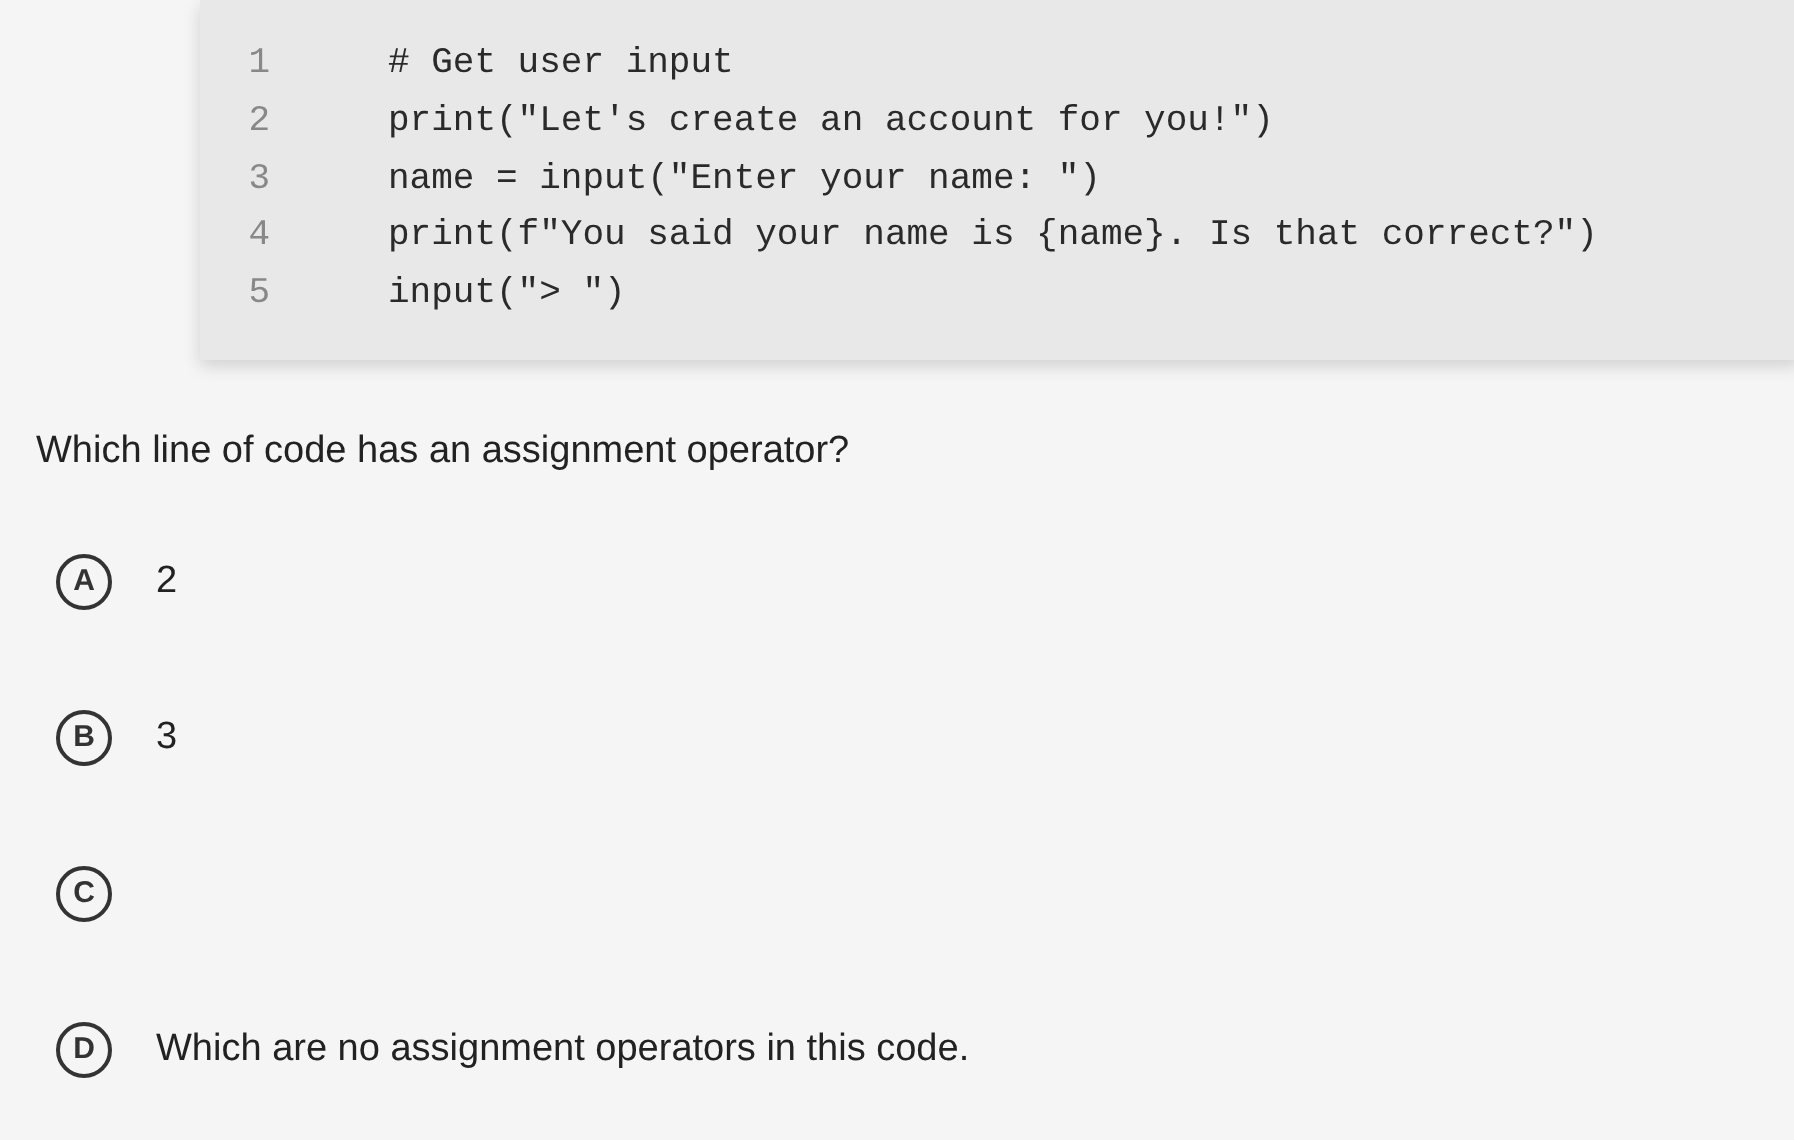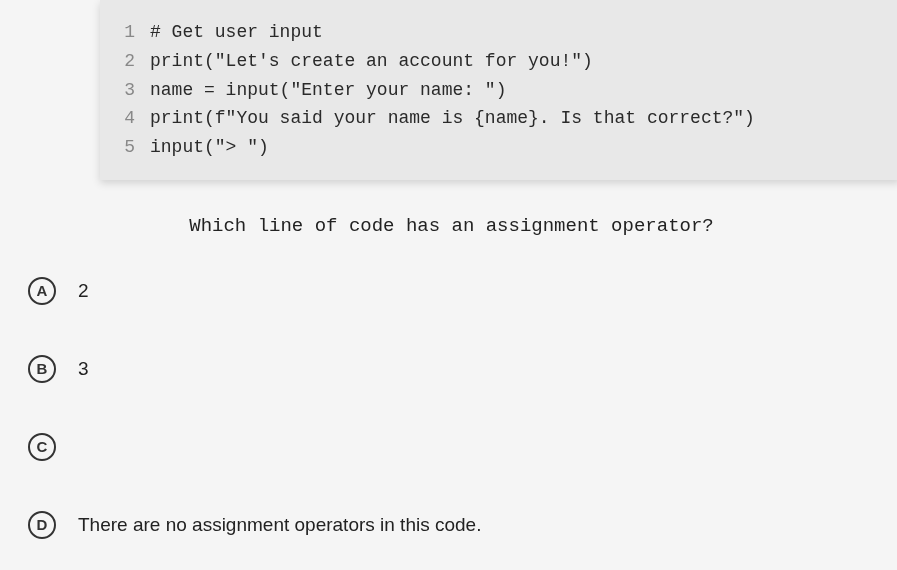--- a/index.html
+++ b/index.html
@@ -32,27 +32,27 @@
     .line-number {
       width: 50px;
       text-align: right;
       padding-right: 15px;
       color: #888;
       flex-shrink: 0;
     }
     .code-text {
       color: #2a2a2a;
       white-space: pre;
+      margin-left: 44px;
     }
     .question {
-      margin: 35px 0 0 6px;
+      margin: 35px 0 0 18px;
       font-size: 19px;
       color: #222;
-      font-family: Liberation Mono, monospace;
-      text-align: center;
+      font-family: Liberation Sans, sans-serif;
     }
     .options {
       margin: 40px 0 0 28px;
     }
     .option {
       display: flex;
       align-items: center;
       margin-bottom: 50px;
     }
     .option-letter {
@@ -109,15 +109,15 @@
   </div>
   <div class="option">
     <div class="option-letter">B</div>
     <div class="option-text">3</div>
   </div>
   <div class="option">
     <div class="option-letter">C</div>
   </div>
   <div class="option">
     <div class="option-letter">D</div>
-    <div class="option-text">There are no assignment operators in this code.</div>
+    <div class="option-text">Which are no assignment operators in this code.</div>
   </div>
 </div>
 
 </body></html>

